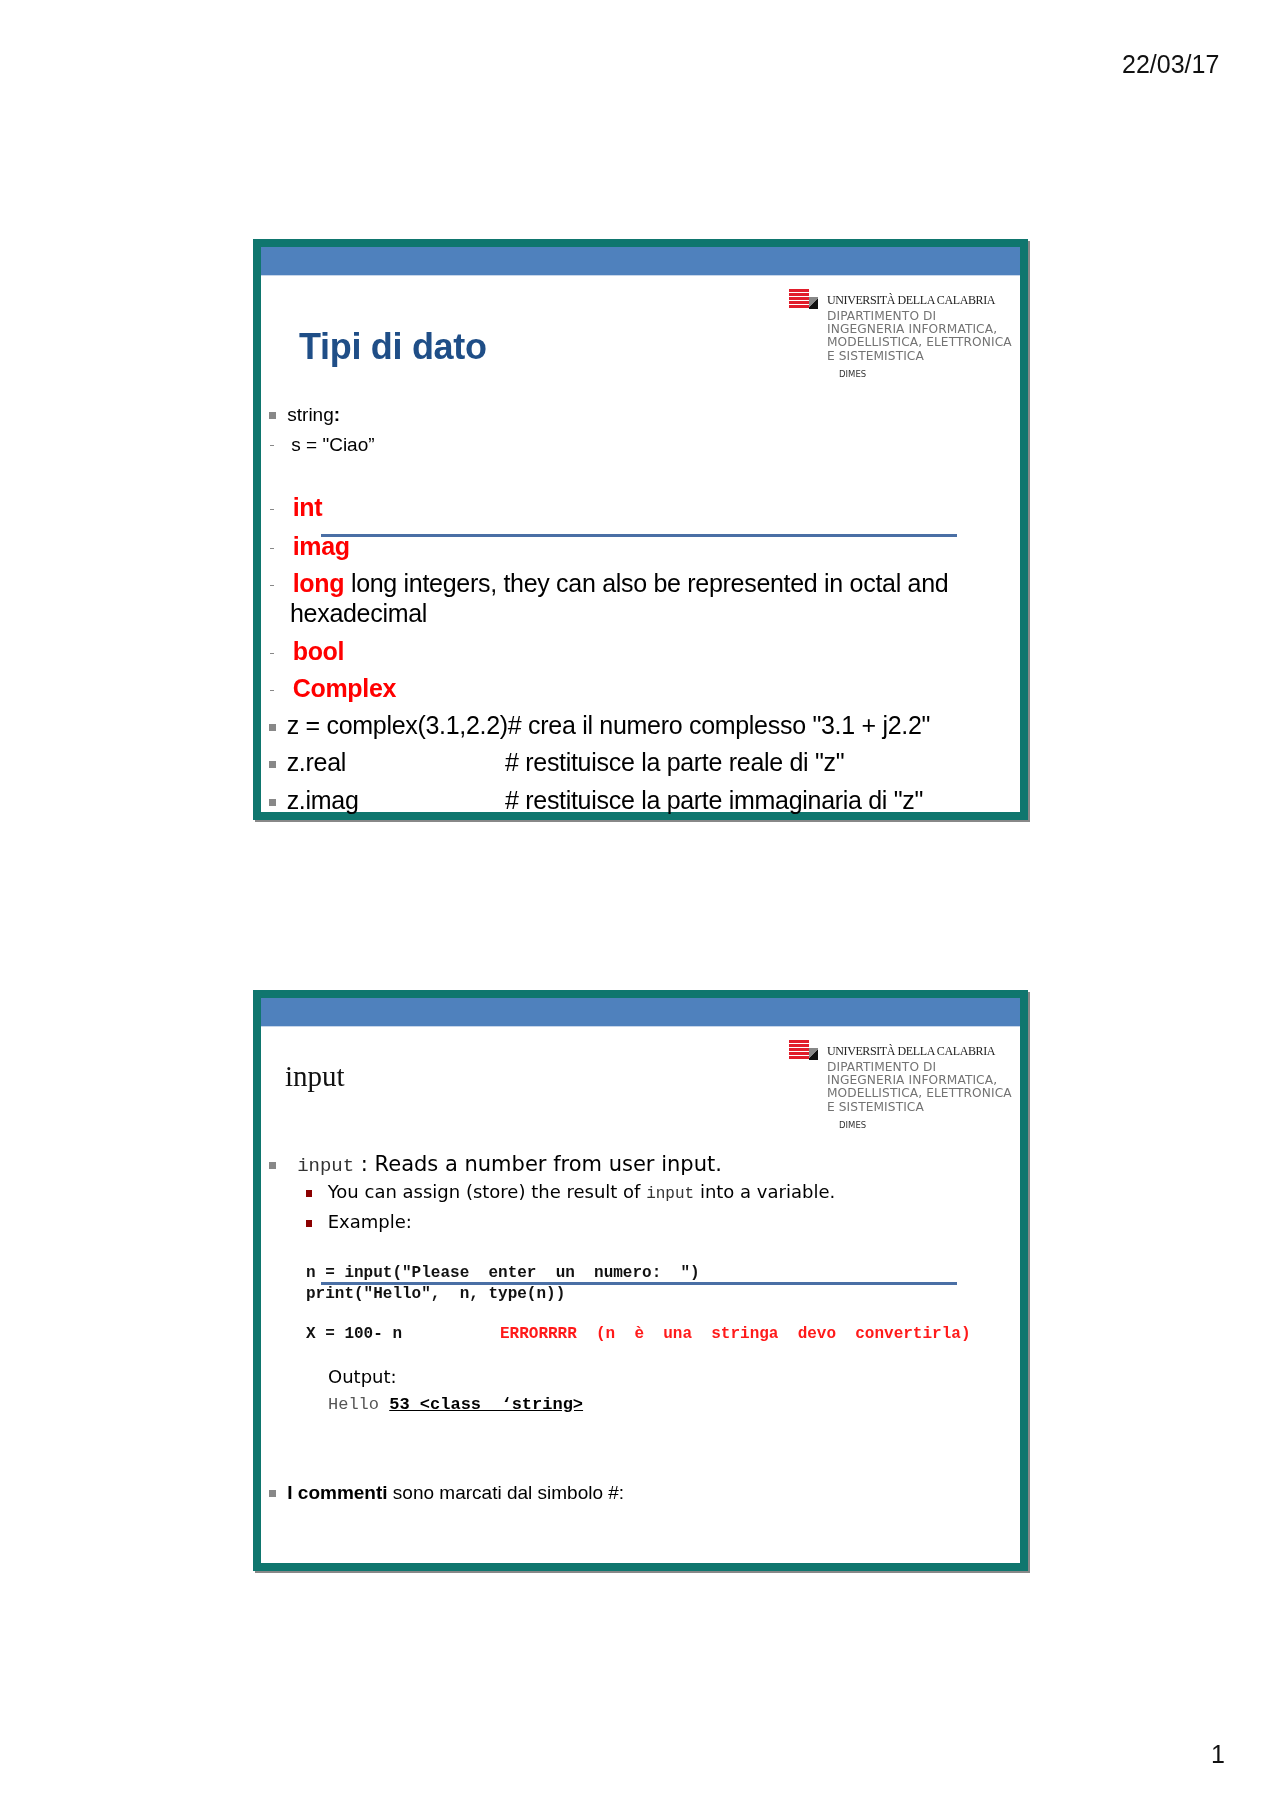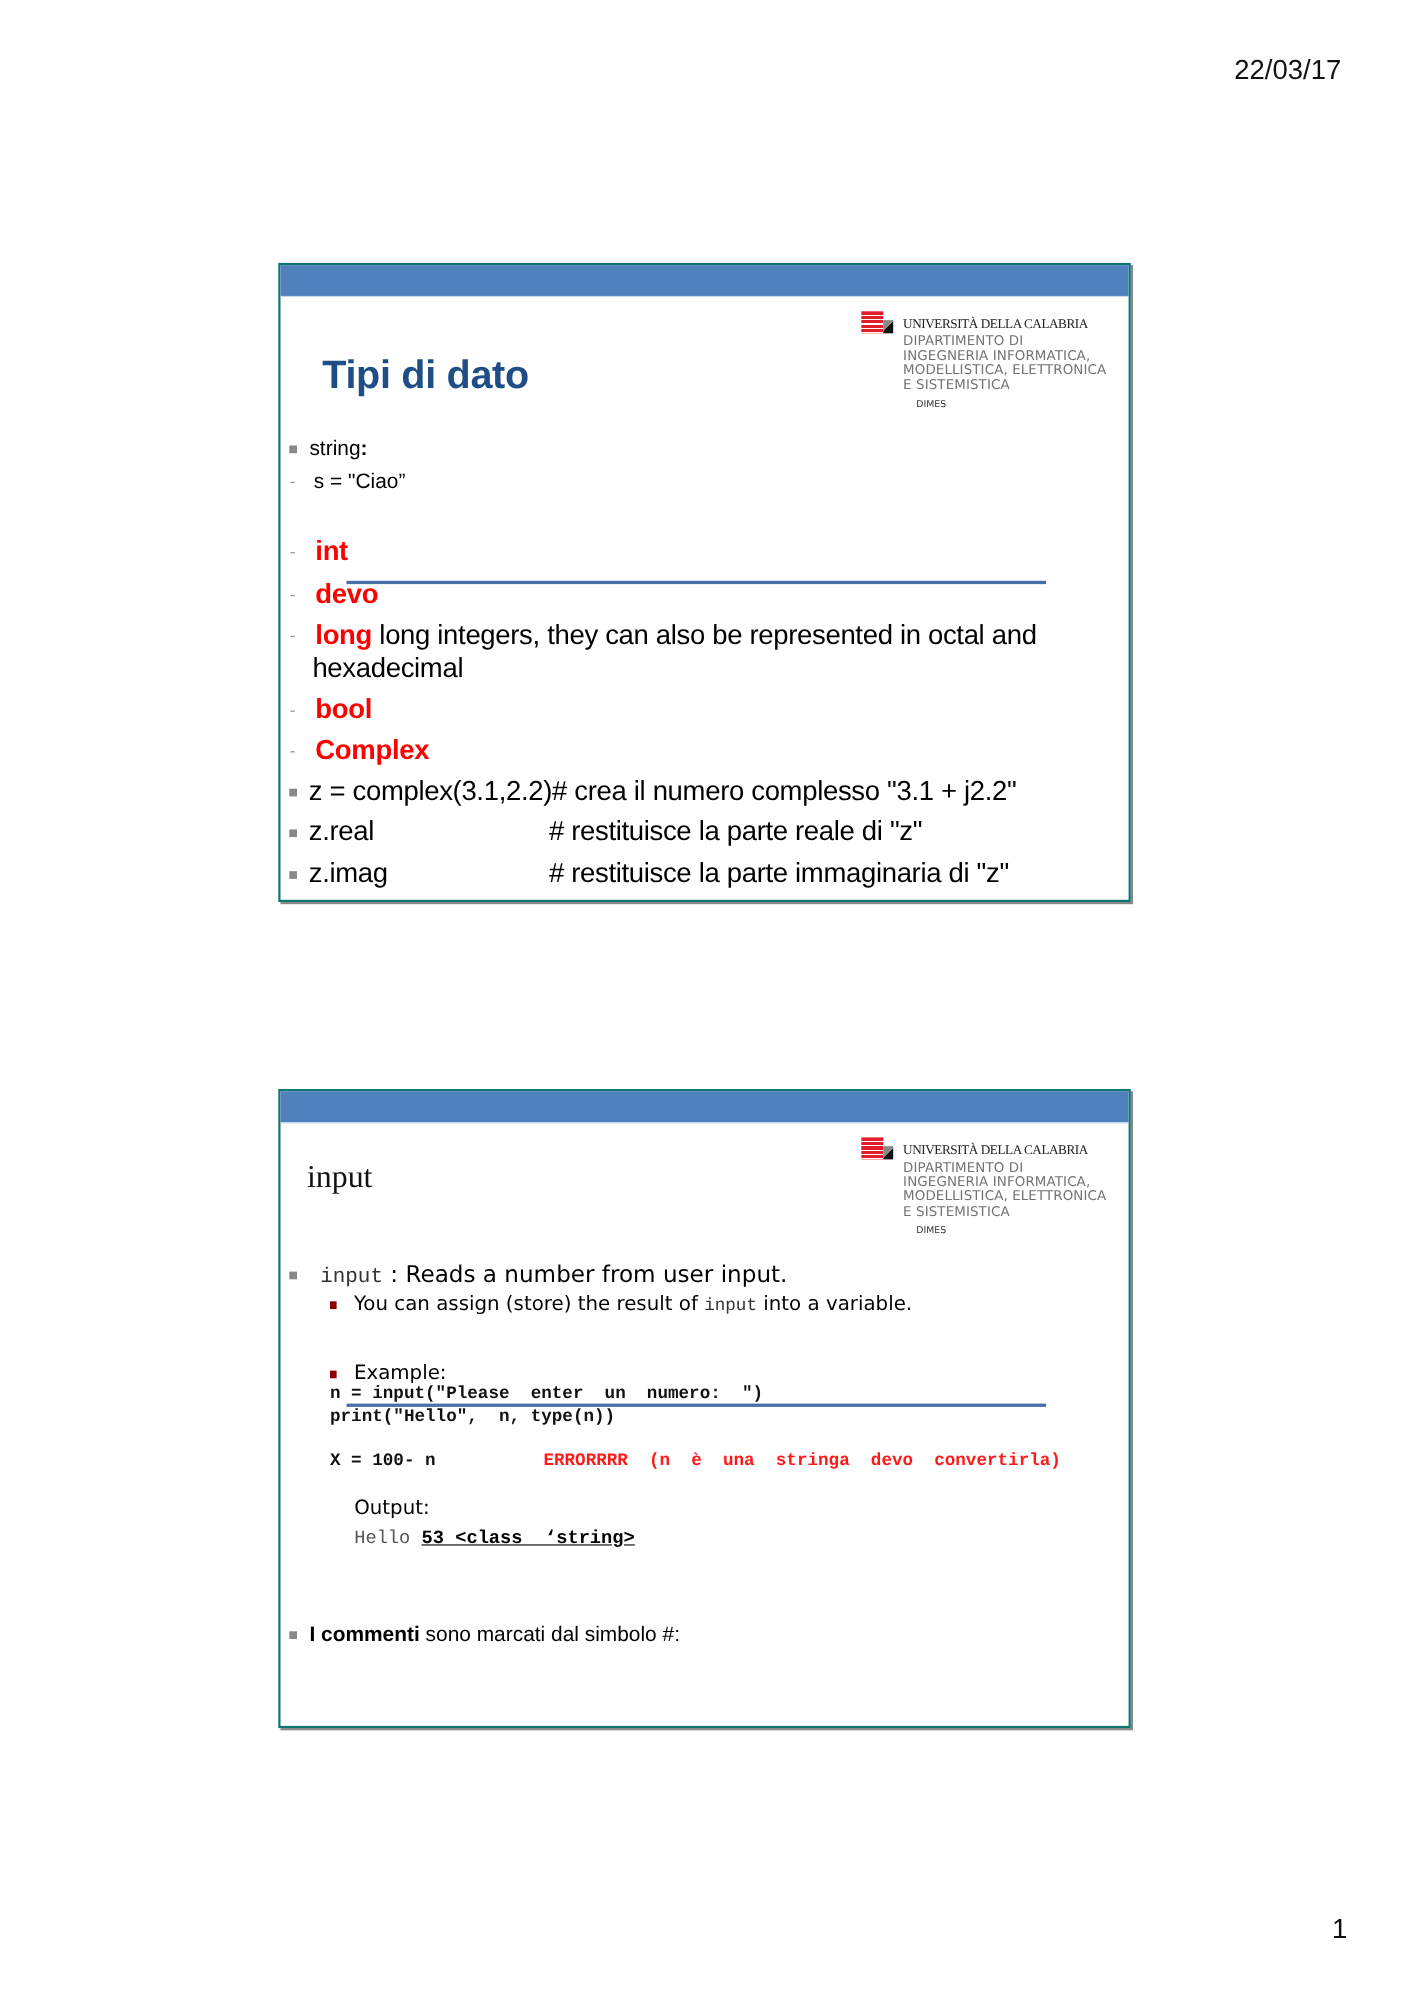--- a/index.html
+++ b/index.html
@@ -4,21 +4,21 @@
 <style>
   * { box-sizing: border-box; margin: 0; padding: 0; }
   html, body { width: 1280px; height: 1811px; background: #ffffff; }
   body { position: relative; font-family: "Liberation Sans", sans-serif; color: #000; overflow: hidden; }
 
   .page-date { position: absolute; top: 50px; left: 1122px; font-size: 25px; color: #111; }
   .page-number { position: absolute; top: 1740px; left: 1211px; font-size: 25px; color: #111; }
 
   .slide {
     position: absolute; left: 253px; width: 775px; height: 581px;
-    border: 2px solid #0f766e; background: #fff;
+    border: 8px solid #0f766e; background: #fff;
     box-shadow: 2px 2px 0 #888;
   }
   .slide-1 { top: 239px; }
   .slide-2 { top: 990px; }
 
   .header-bar { position: absolute; left: 0; top: 0; right: 0; height: 29px; background: #4f81bd; border-bottom: 1px solid #c7d6ea; }
 
   .logo { position: absolute; left: 528px; top: 40px; width: 245px; }
   .logo-icon { position: absolute; left: 0; top: 2px; width: 30px; height: 22px; }
   .logo-icon .bars { position: absolute; left: 0; top: 0; width: 20px; height: 20px;
@@ -83,21 +83,21 @@
   </div>
 
   <div class="line s1big" style="left:9px; top:246px;">
     <span class="dash"></span>
     <span class="red" style="margin-left:12px">int</span>
   </div>
   <div class="divider" style="left:60px; top:287px; width:636px;"></div>
 
   <div class="line s1big" style="left:9px; top:285px;">
     <span class="dash"></span>
-    <span class="red" style="margin-left:12px">devo</span>
+    <span class="red" style="margin-left:12px">imag</span>
   </div>
   <div class="line s1big" style="left:9px; top:322px;">
     <span class="dash"></span>
     <span class="red" style="margin-left:12px">long</span>
     <span>long integers, they can also be represented in octal and</span>
   </div>
   <div class="line s1big" style="left:29px; top:352px;text-align:center;">hexadecimal</div>
 
   <div class="line s1big" style="left:9px; top:390px;">
     <span class="dash"></span>
@@ -145,21 +145,21 @@
   <div class="title-2">input</div>
 
   <div class="line dv" style="left:45px; top:183px; font-size:18px;">
     <span class="sq-red"></span>
     <span style="margin-left:10px">You can assign (store) the result of </span><span class="mono" style="font-size:16px; color:#333;">input</span><span> into a variable.</span>
   </div>
   <div class="line" style="left:8px; top:153px; font-size:22px;">
     <span class="sq"></span>
     <span class="mono" style="margin-left:15px; font-size:19px; color:#333;">input</span><span class="dv" style="font-size:21px;"> : Reads a number from user input.</span>
   </div>
-  <div class="line dv" style="left:45px; top:213px; font-size:18px;margin-top:33px;">
+  <div class="line dv" style="left:45px; top:213px; font-size:18px;">
     <span class="sq-red"></span>
     <span style="margin-left:10px">Example:</span>
   </div>
 
   <div class="line code" style="left:45px; top:266px;">n = input("Please  enter  un  numero:  ")</div>
   <div class="divider" style="left:60px; top:284px; width:636px;"></div>
   <div class="line code" style="left:45px; top:287px;">print("Hello",  n, type(n))</div>
 
   <div class="line code" style="left:45px; top:327px;">X = 100- n</div>
   <div class="line code code-red" style="left:239px; top:327px;">ERRORRRR  (n  è  una  stringa  devo  convertirla)</div>

